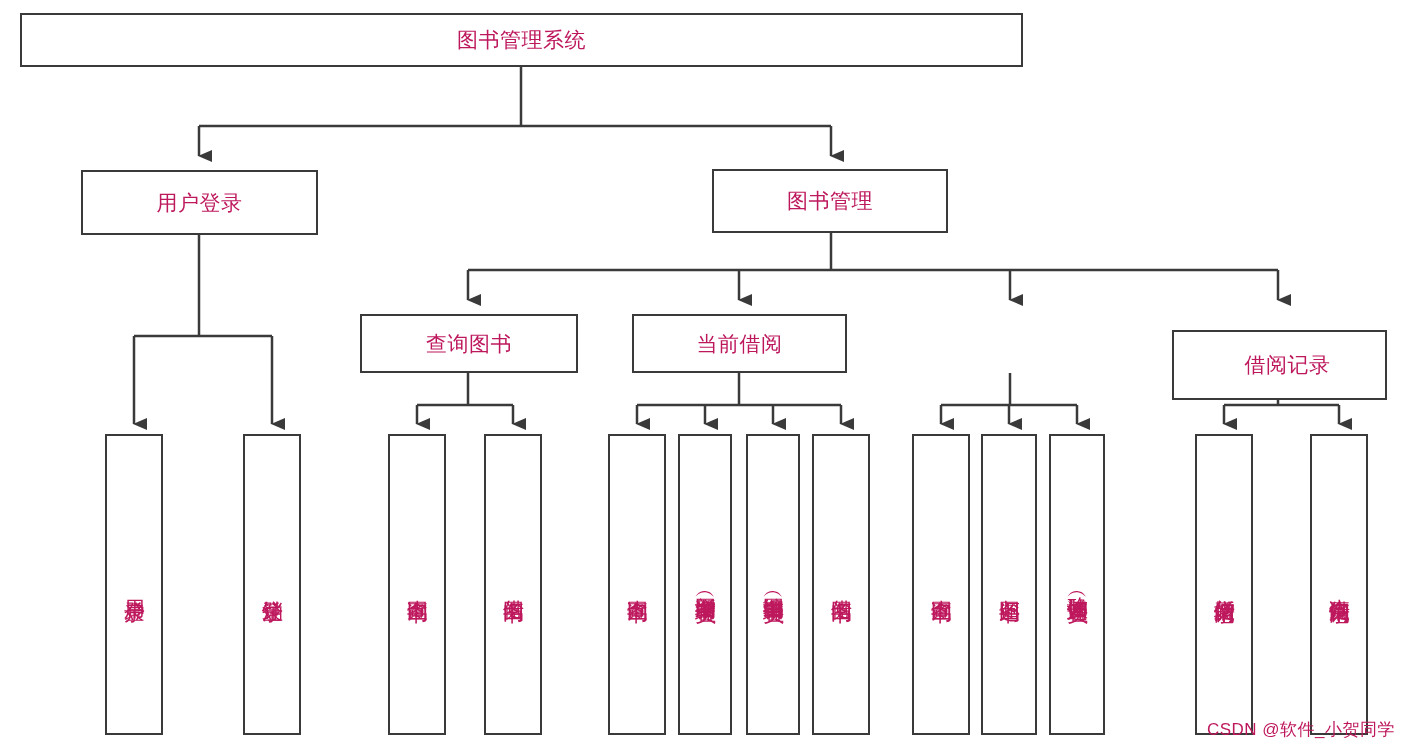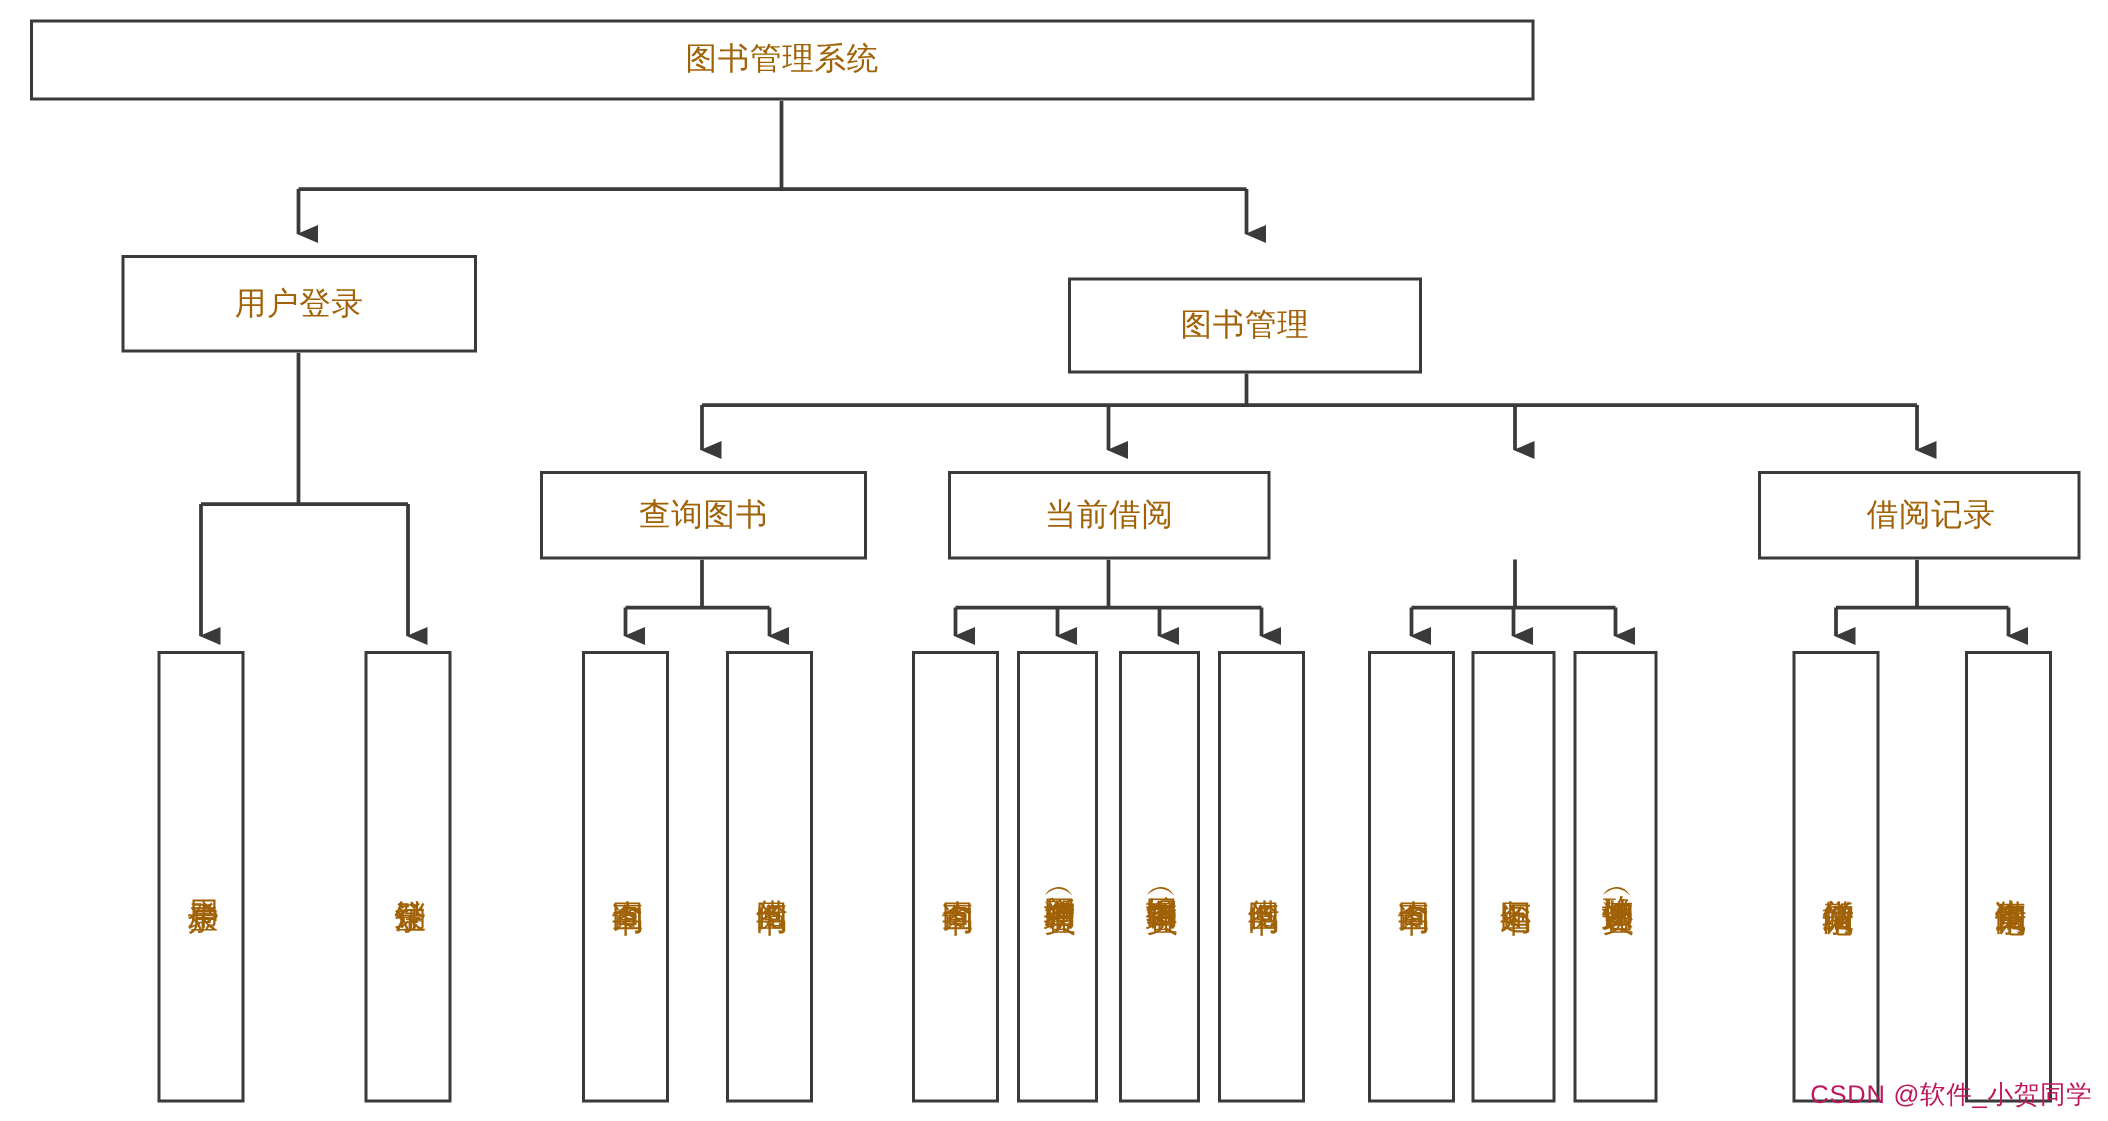--- a/index.html
+++ b/index.html
@@ -32,21 +32,21 @@
     background: #ffffff;
     display: flex;
     align-items: center;
     justify-content: center;
     z-index: 2;
   }
   .node .label {
     font-size: 21px;
     line-height: 1.12;
     letter-spacing: 0.5px;
-    color: #a16207;
+    color: #be185d;
     text-align: center;
     white-space: nowrap;
   }
   .node.vertical {
     align-items: center;
     justify-content: center;
   }
   .node.vertical .label {
     writing-mode: vertical-rl;
     text-orientation: upright;
@@ -122,31 +122,31 @@
     </g>
   </svg>
 
   <div class="node" style="left:20px; top:13px; width:1003px; height:54px;">
     <span class="label">图书管理系统</span>
   </div>
 
   <div class="node" style="left:81px; top:170px; width:237px; height:65px;">
     <span class="label">用户登录</span>
   </div>
-  <div class="node" style="left:712px; top:185px; width:236px; height:64px;">
+  <div class="node" style="left:712px; top:169px; width:236px; height:64px;">
     <span class="label">图书管理</span>
   </div>
 
   <div class="node" style="left:360px; top:314px; width:218px; height:59px;">
     <span class="label">查询图书</span>
   </div>
   <div class="node" style="left:632px; top:314px; width:215px; height:59px;">
     <span class="label">当前借阅</span>
   </div>
-  <div class="node" style="left:1172px; top:314px; width:215px; height:59px;padding-left:16px;">
+  <div class="node" style="left:1172px; top:330px; width:215px; height:70px;padding-left:16px;">
     <span class="label">借阅记录</span>
   </div>
 
   <div class="node vertical" style="left:105px; top:434px; width:58px; height:301px;">
     <span class="label">用户登录</span>
   </div>
   <div class="node vertical" style="left:243px; top:434px; width:58px; height:301px;">
     <span class="label">注销登录</span>
   </div>
 

